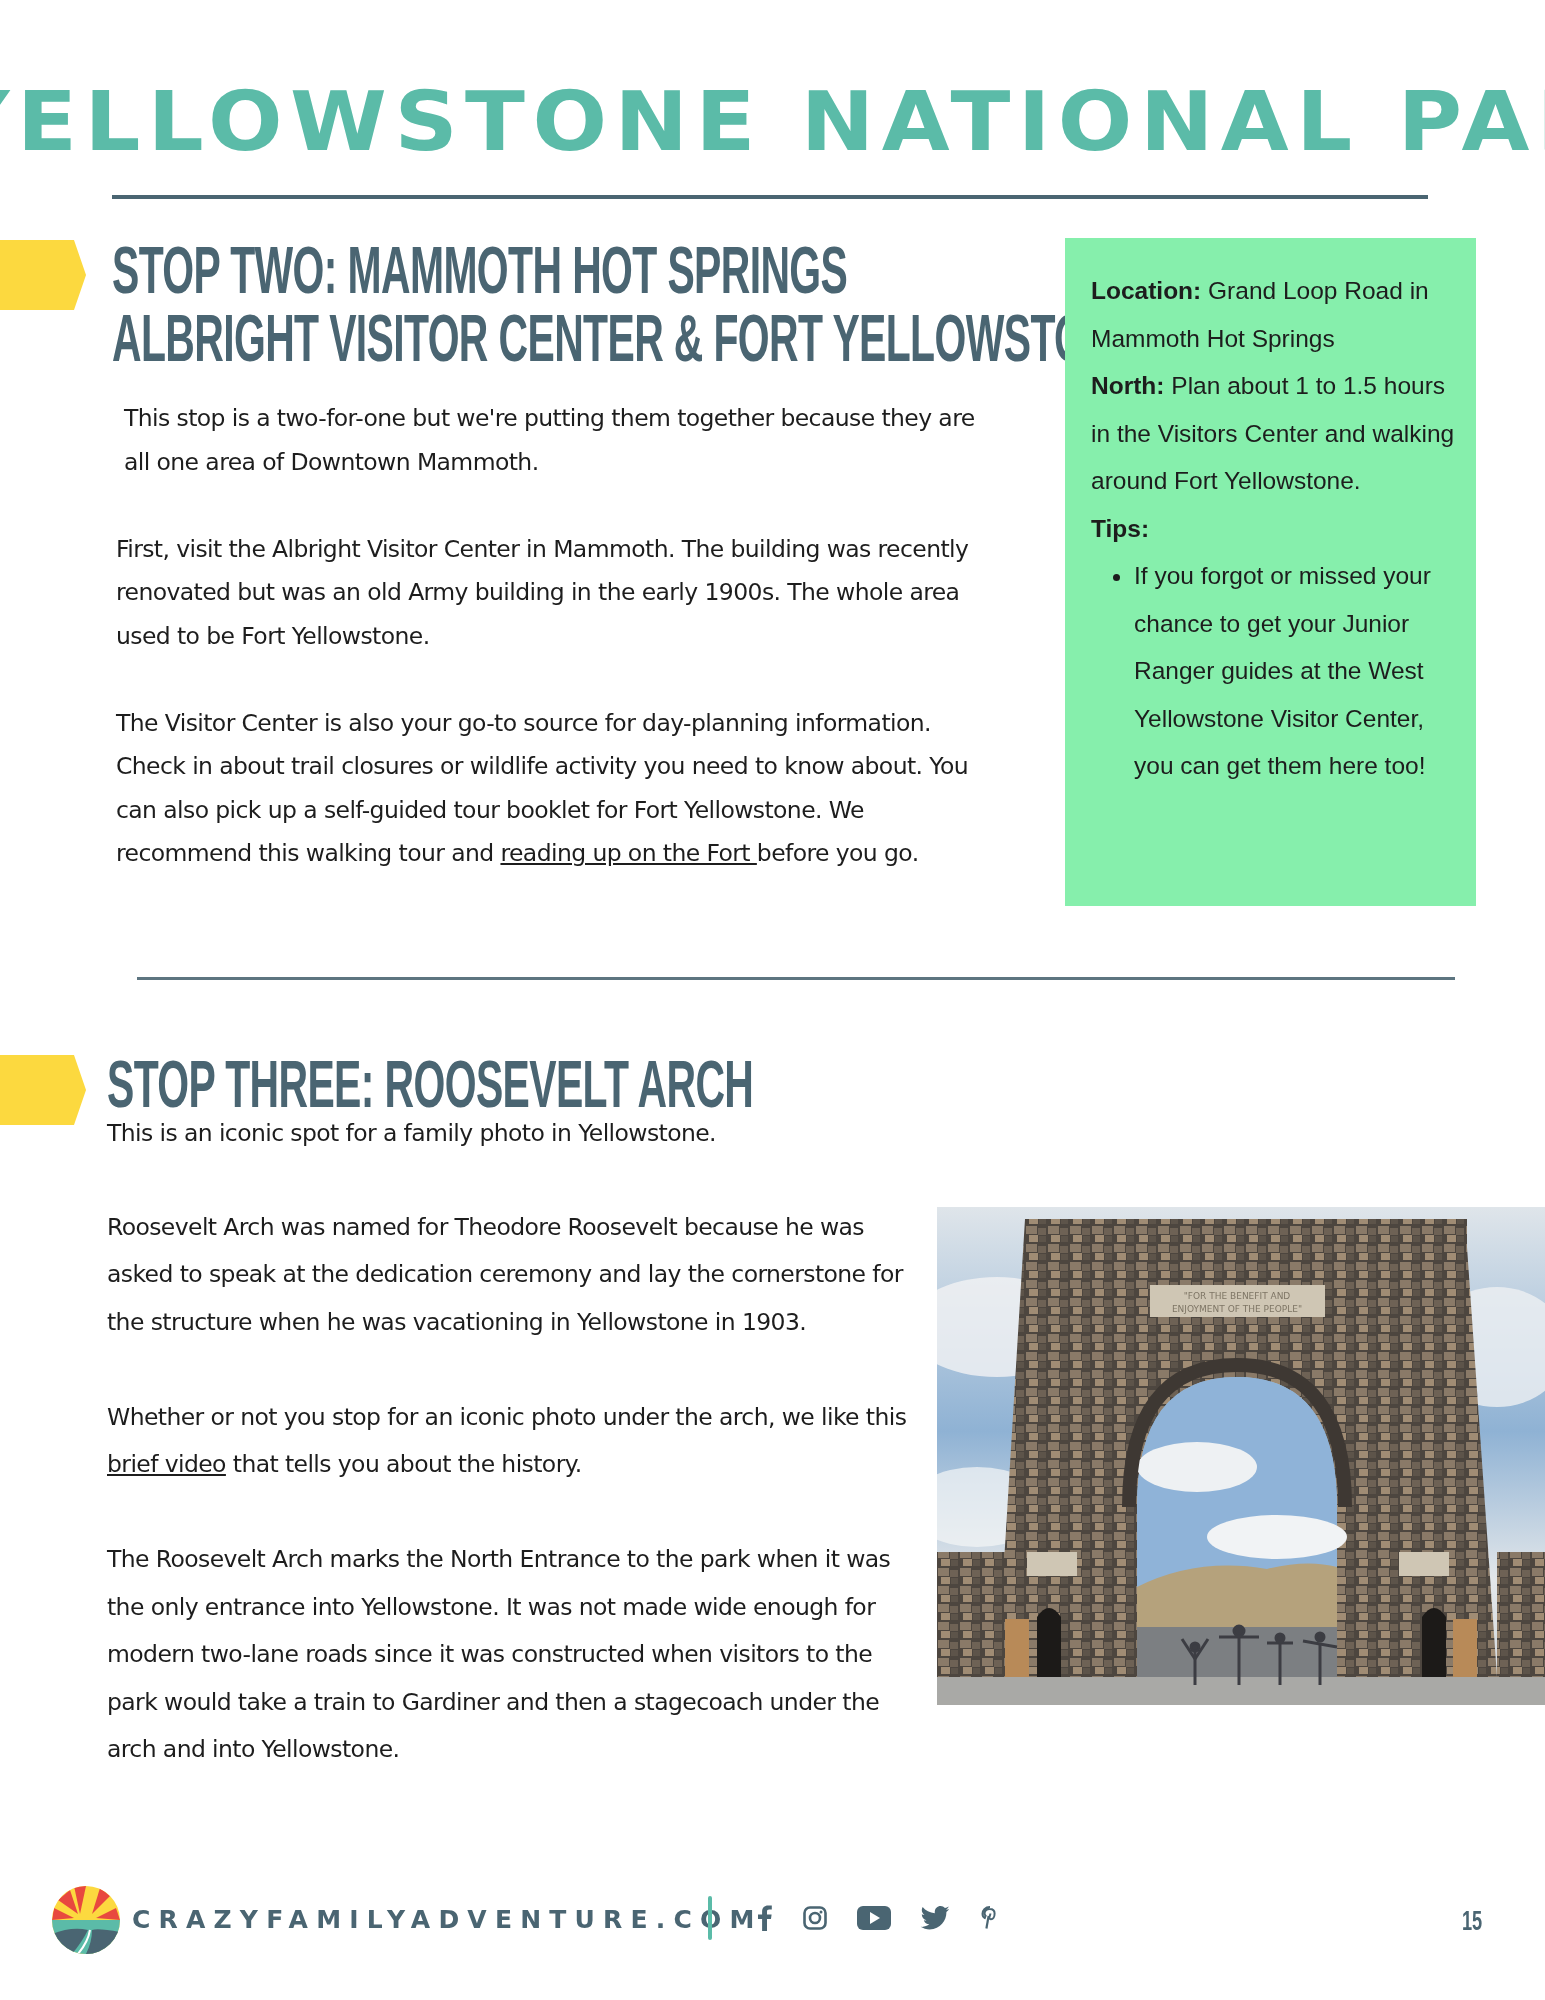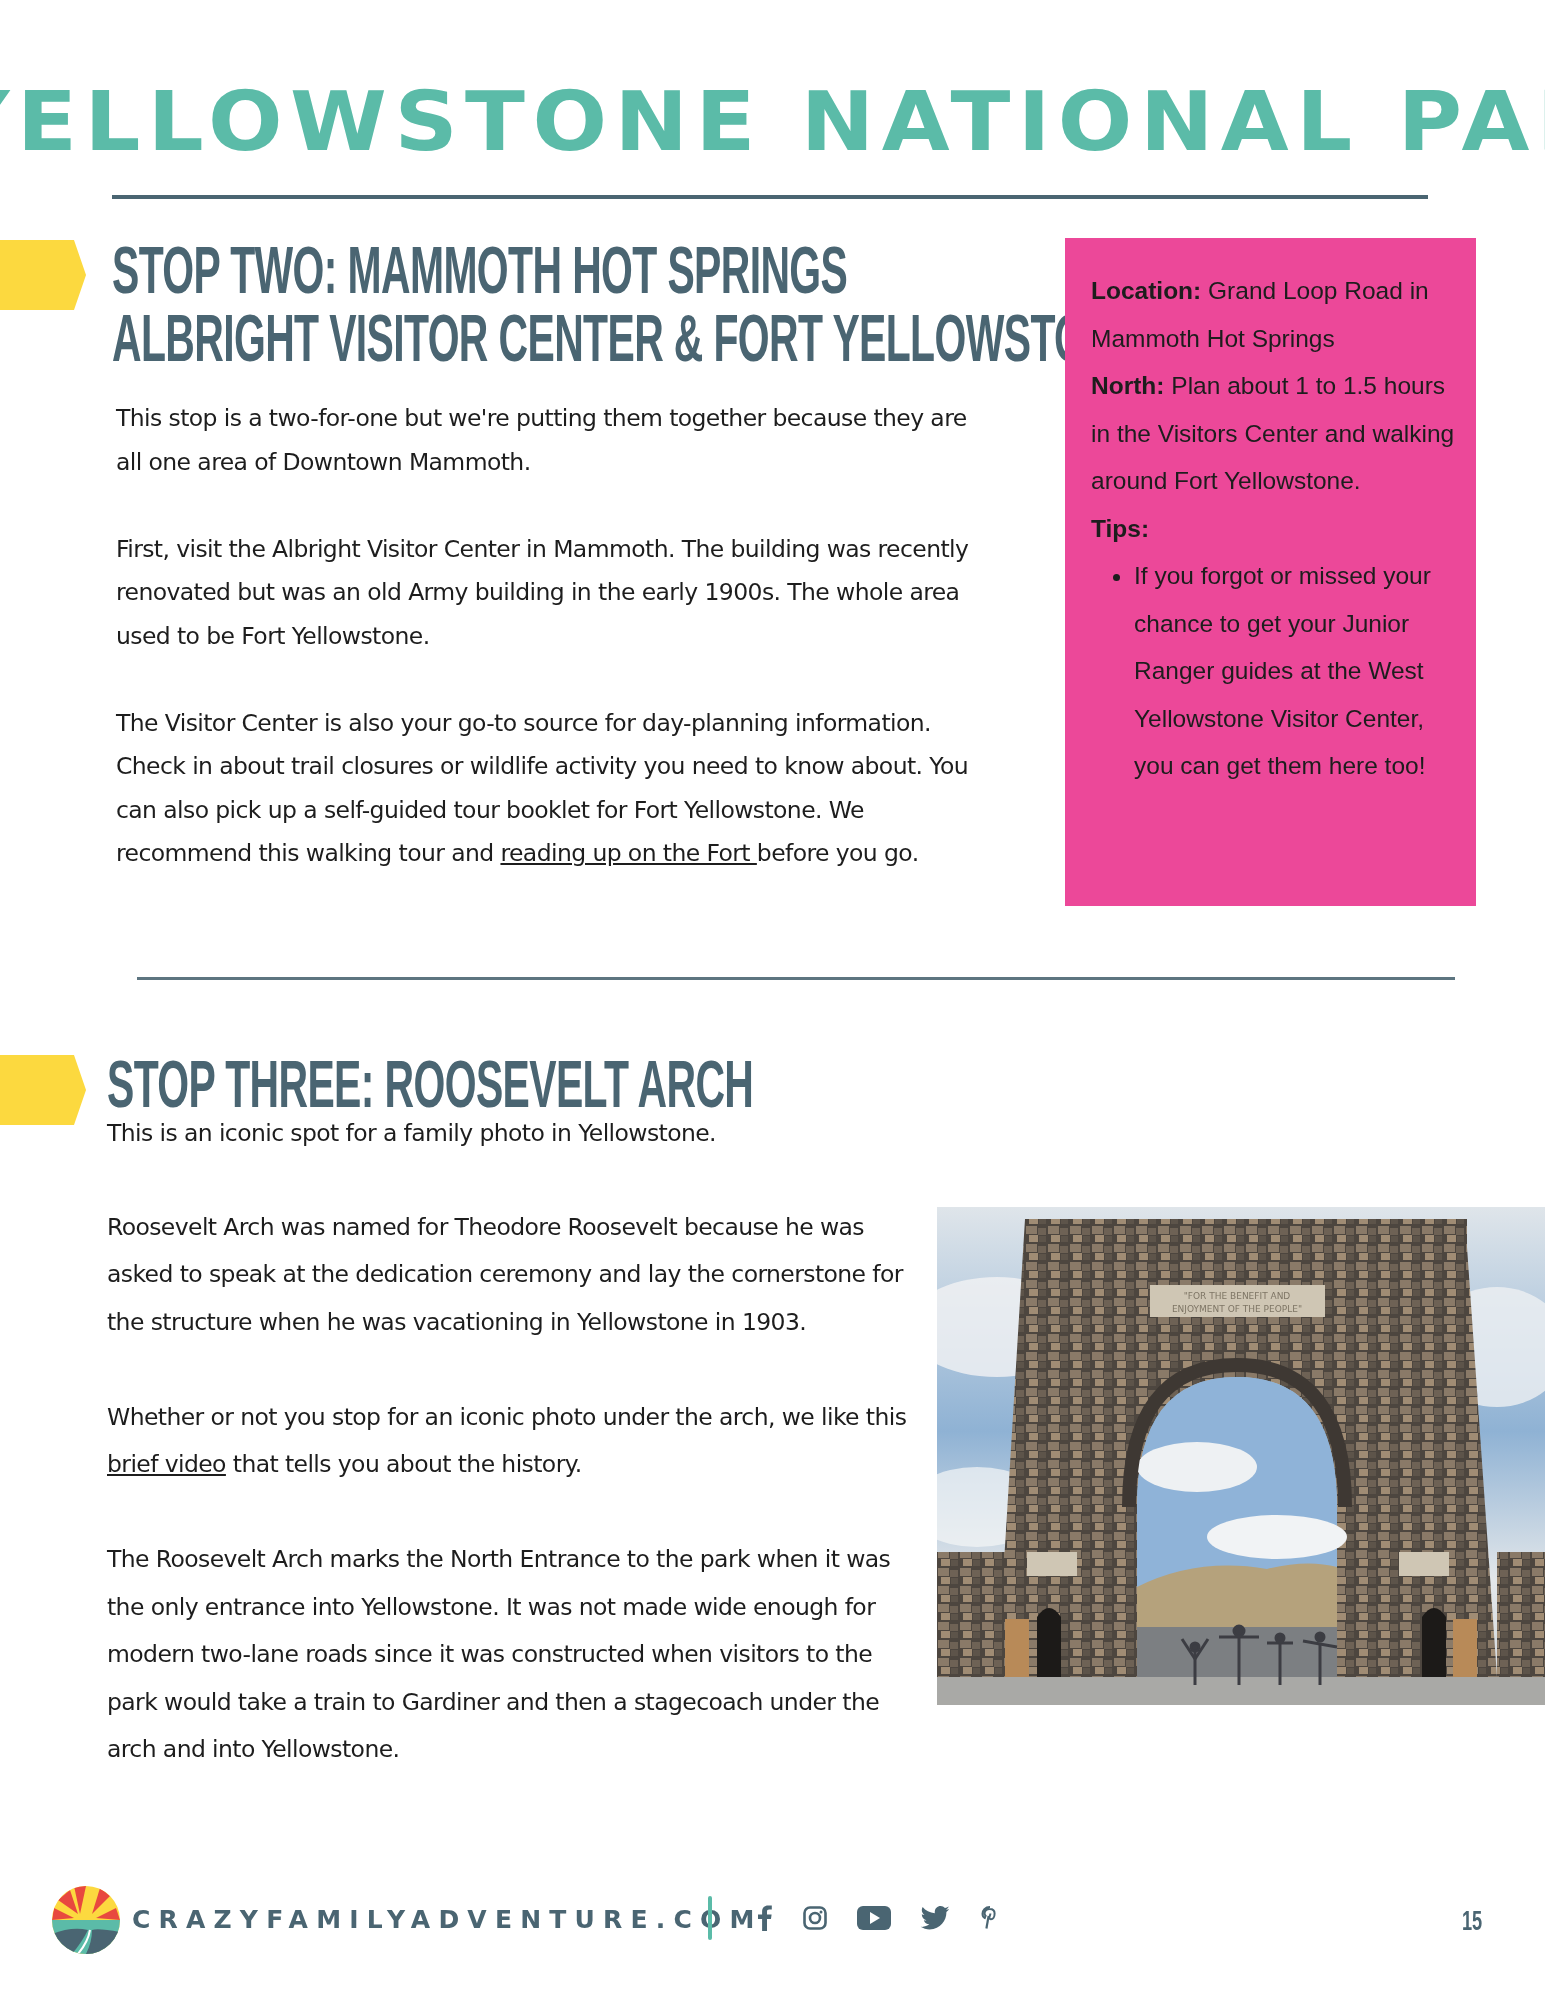--- a/index.html
+++ b/index.html
@@ -30,21 +30,21 @@
     font-family: "DejaVu Sans", sans-serif; font-size: 23.5px; color: #1d1d1d;
     letter-spacing: -0.6px;
   }
   .body-text p { margin: 0; }
   .stop2-body { left: 116px; top: 397px; width: 900px; line-height: 43.5px; }
   .stop2-body p + p { margin-top: 43.5px; }
   .stop3-body { left: 107px; top: 1132px; width: 820px; line-height: 47.5px; }
   .stop3-body p + p { margin-top: 47.5px; }
   .link { text-decoration: underline; color: #1d1d1d; cursor: pointer; margin-top: 32px; }
   .infobox {
-    left: 1065px; top: 238px; width: 411px; height: 668px; background: #ec4899;
+    left: 1065px; top: 238px; width: 411px; height: 668px; background: #86efac;
   }
   .infobox .inner {
     position: absolute; left: 26px; top: 29px; width: 370px;
     font-family: "Liberation Sans", sans-serif; font-size: 24.5px; line-height: 47.5px; color: #1d1d1d;
   }
   .infobox b { font-weight: bold; }
   .infobox ul { margin: 0; padding-left: 43px; }
   .infobox li { padding-left: 0; }
   .photo {
     left: 937px; top: 1207px; width: 608px; height: 498px; overflow: hidden;
@@ -68,21 +68,21 @@
 <div class="abs title">YELLOWSTONE NATIONAL PARK</div>
 <div class="abs rule" style="left:112px; top:195px; width:1316px;"></div>
 
 <div class="abs tab" style="left:0; top:240px;"></div>
 <div class="abs heading h2a">
   <div>STOP TWO: MAMMOTH HOT SPRINGS</div>
   <div>ALBRIGHT VISITOR CENTER &amp; FORT YELLOWSTONE</div>
 </div>
 
 <div class="abs body-text stop2-body">
-  <p style="width:860px;">This stop is a two-for-one but we're putting them together because they are all one area of Downtown Mammoth.</p>
+  <p style="width:860px;margin-left:8px;">This stop is a two-for-one but we're putting them together because they are all one area of Downtown Mammoth.</p>
   <p style="width:860px;">First, visit the Albright Visitor Center in Mammoth. The building was recently renovated but was an old Army building in the early 1900s. The whole area used to be Fort Yellowstone.</p>
   <p style="width:880px;"><span>The Visitor Center is also your go-to source for day-planning information. Check in about trail closures or wildlife activity you need to know about. You can also pick up a self-guided tour booklet for Fort Yellowstone. We recommend this walking tour and </span><a class="link">reading up on the Fort </a><span>before you go.</span></p>
 </div>
 
 <div class="abs infobox">
   <div class="inner">
     <div><b>Location:</b><span> Grand Loop Road in Mammoth Hot Springs</span></div>
     <div><b>North:</b><span> Plan about 1 to 1.5 hours in the Visitors Center and walking around Fort Yellowstone.</span></div>
     <div><b>Tips:</b></div>
     <ul>

